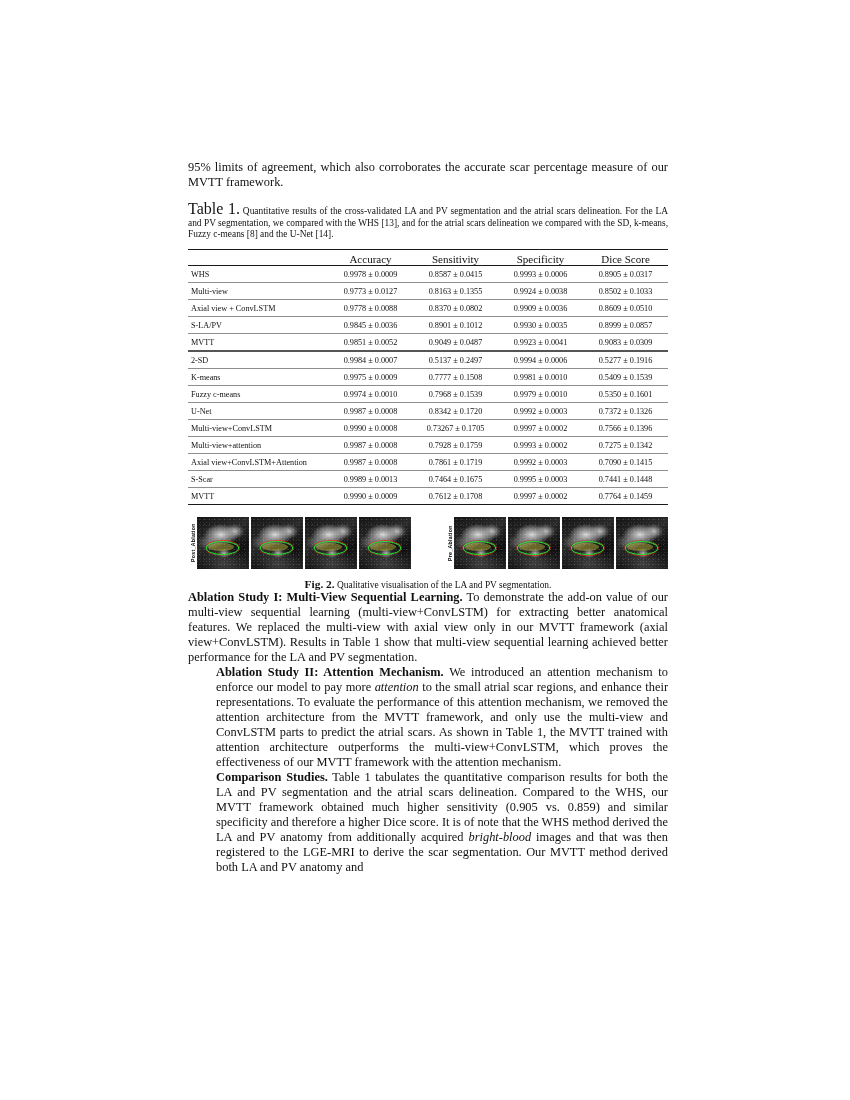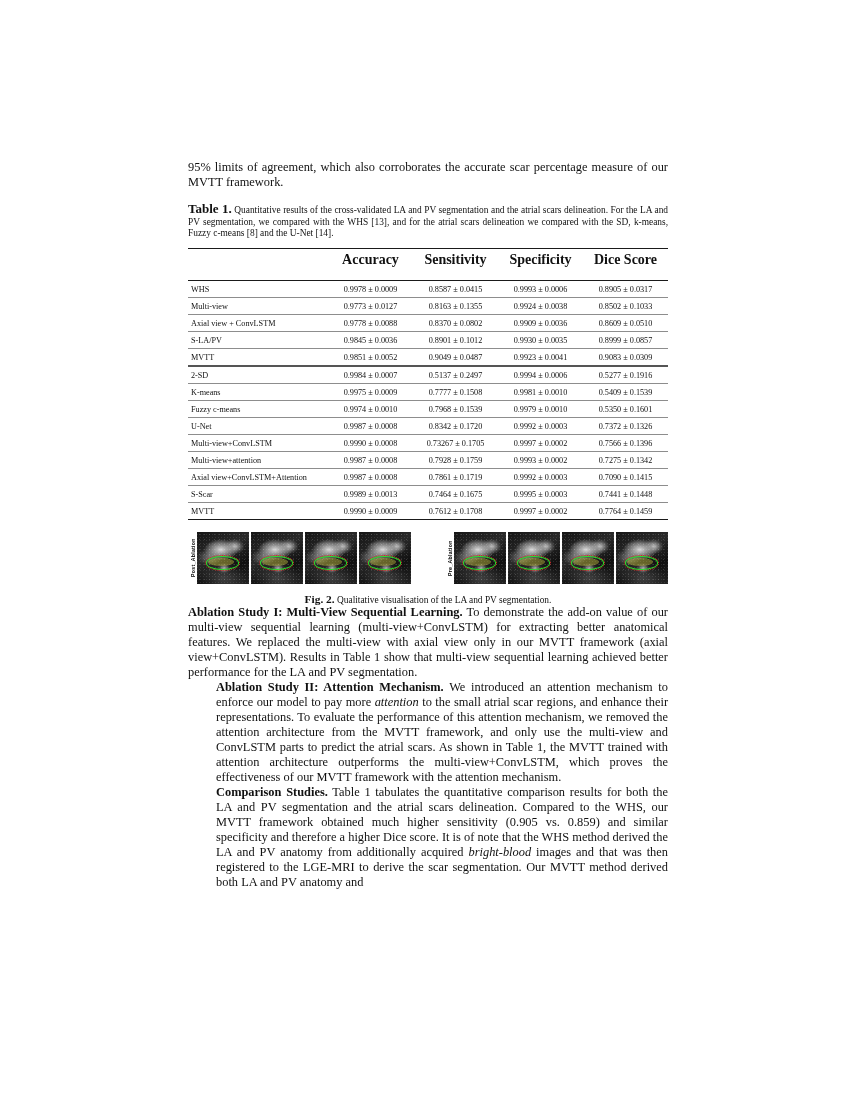--- a/index.html
+++ b/index.html
@@ -43,22 +43,22 @@
   .ital { font-style: italic; }
 
   
   .tbl-caption {
     margin-top: 13px;
     font-size: 9.4px;
     line-height: 11.6px;
     text-align: justify;
   }
   .tbl-caption .lbl {
-    font-weight: bold;
-    font-size: 13px;
+    font-weight: normal;
+    font-size: 16px;
   }
 
   
   .tbl-wrap { margin-top: 8px; }
   table.results {
     border-collapse: collapse;
     width: 480px;
     font-size: 8.2px;
     table-layout: fixed;
   }
@@ -70,23 +70,23 @@
   table.results th.c-name, table.results td.c-name {
     text-align: left;
     padding-left: 3px;
     width: 140px;
   }
   table.results th.num, table.results td.num {
     text-align: center;
     width: 85px;
   }
   table.results thead th {
-    font-weight: bold;
-    font-size: 14px;
-    padding-bottom: 12px;
+    font-weight: normal;
+    font-size: 11px;
+    padding-bottom: 0;
   }
   tr.toprule  > * { border-top: 1.3px solid #1a1a1a; }
   tr.headrule > * { border-bottom: 1.3px solid #1a1a1a; }
   tr.dblrule  > * { border-top: 2.6px double #555; }
   tr.thinrule > * { border-top: 0.7px solid #8d8d8d; }
   tr.botrule  > * { border-bottom: 1.3px solid #1a1a1a; }
 
   
   .figure-block {
     margin-top: 12px;

